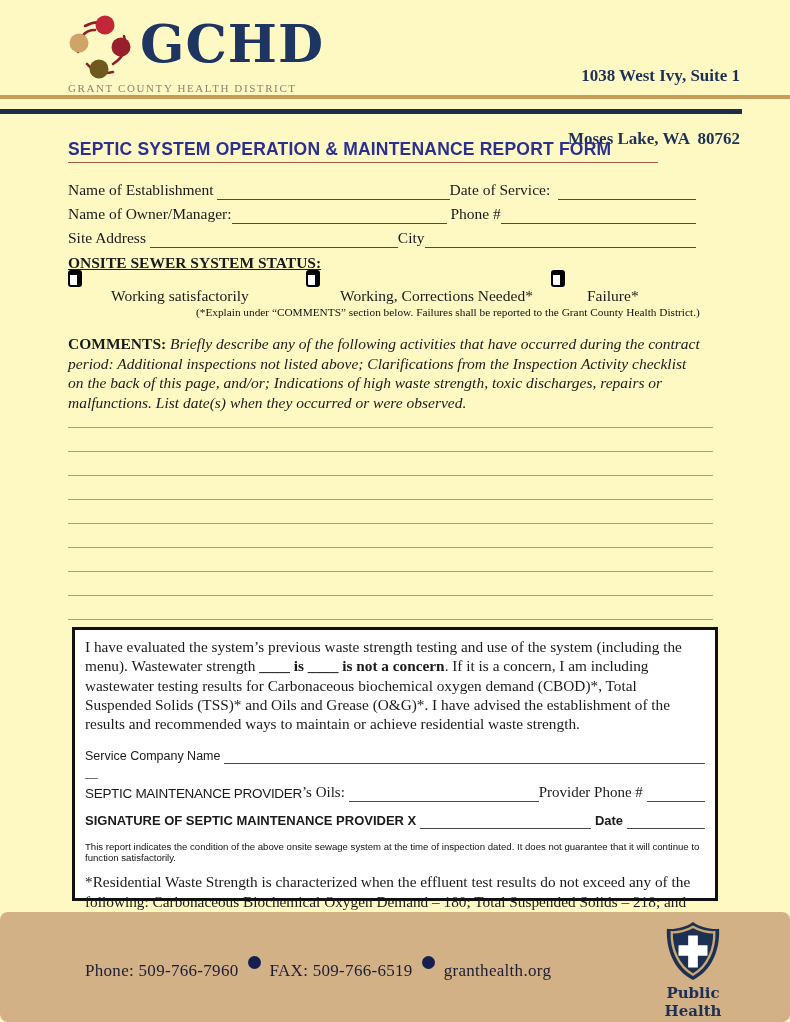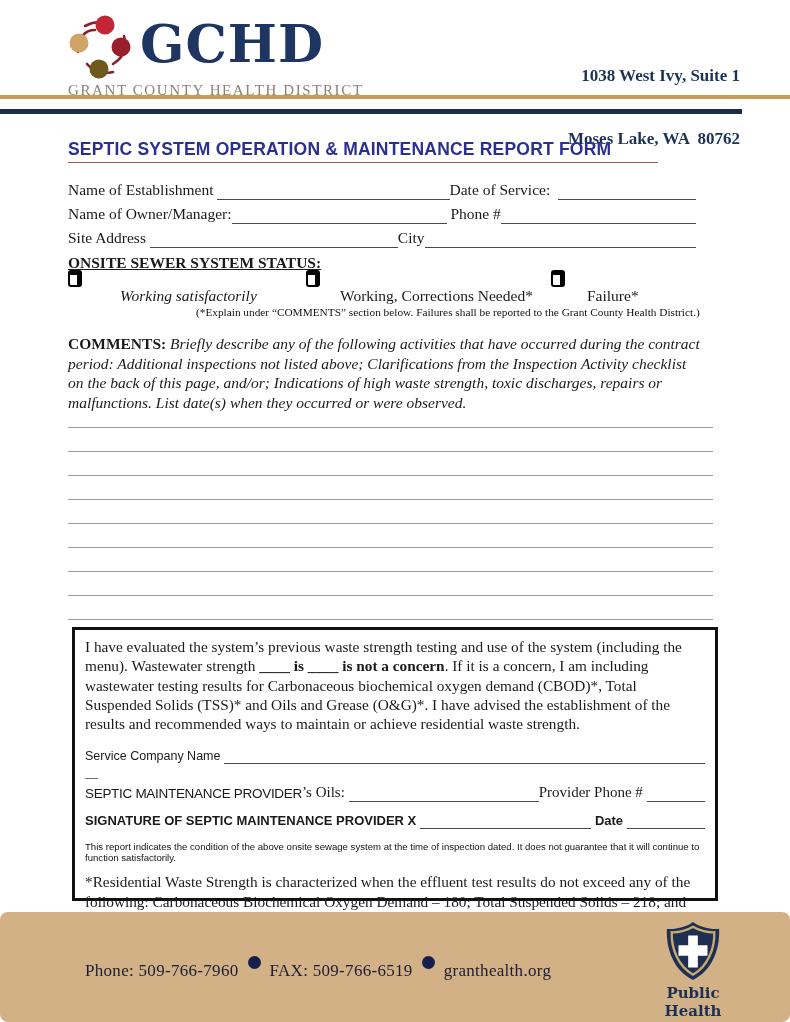--- a/index.html
+++ b/index.html
@@ -1,31 +1,31 @@
 <!DOCTYPE html>
 <html><head>
 <meta charset="utf-8">
 <style>
   * { margin:0; padding:0; box-sizing:border-box; }
   html,body { background:#e8e8e8; }
   .page {
-    position:relative; width:790px; height:1022px; background:#ffffff;
+    position:relative; width:790px; height:1022px; background:#fef9c3;
     font-family:"Liberation Serif", serif; color:#1a1a1a; overflow:hidden;
     margin:0 auto;
   }
   
   .logo-block { position:absolute; top:14px; left:68px; }
   .logo-row { display:flex; align-items:flex-start; }
   .logo-mark { width:66px; height:66px; }
   .logo-acronym {
     font-family:"DejaVu Serif", serif; font-weight:bold; font-size:52px;
     line-height:60px; color:#1e3461; letter-spacing:1px; margin-left:6px;
   }
   .logo-subtitle {
-    font-family:"Liberation Serif", serif; font-size:15px; letter-spacing:1.6px;
+    font-family:"Liberation Serif", serif; font-size:11px; letter-spacing:1.6px;
     color:#8c8173; margin-top:2px;
   }
   .address-block {
     position:absolute; top:23px; right:50px; text-align:right;
     font-weight:bold; font-size:17px; line-height:21px; color:#1b3156;
     white-space:pre;
   }
   .rule-gold { position:absolute; top:95px; left:0; width:790px; height:4px; background:#c59d57; }
   .rule-navy { position:absolute; top:109px; left:0; width:742px; height:5px; background:#1d2c49; }
 
@@ -50,21 +50,21 @@
     text-decoration:underline;
   }
   .checkbox {
     position:absolute; width:14px; height:17px; background:#fff;
     border:2px solid #000; border-top-width:5px; border-right-width:5px; border-radius:3px;
   }
   .cb-1 { top:270px; left:68px; }
   .cb-2 { top:270px; left:306px; }
   .cb-3 { top:270px; left:551px; }
   .status-label { position:absolute; top:287px; font-size:15.5px; }
-  .sl-1 { left:120px;font-style:italic; }
+  .sl-1 { left:111px; }
   .sl-2 { left:340px; }
   .sl-3 { left:587px; }
   .status-note { position:absolute; top:306px; left:196px; font-size:11.3px; color:#111; }
 
   
   .comments-para { position:absolute; top:334px; left:68px; width:634px; font-size:15.5px; line-height:19.5px; }
   .comments-para .c-label { font-weight:bold;font-family:Liberation Serif, serif; }
   .comments-para .c-instr { font-style:italic; }
   .comment-lines { position:absolute; top:404px; left:68px; width:645px; }
   .comment-line { height:24px; border-bottom:1.1px solid #9e9e9e; }

